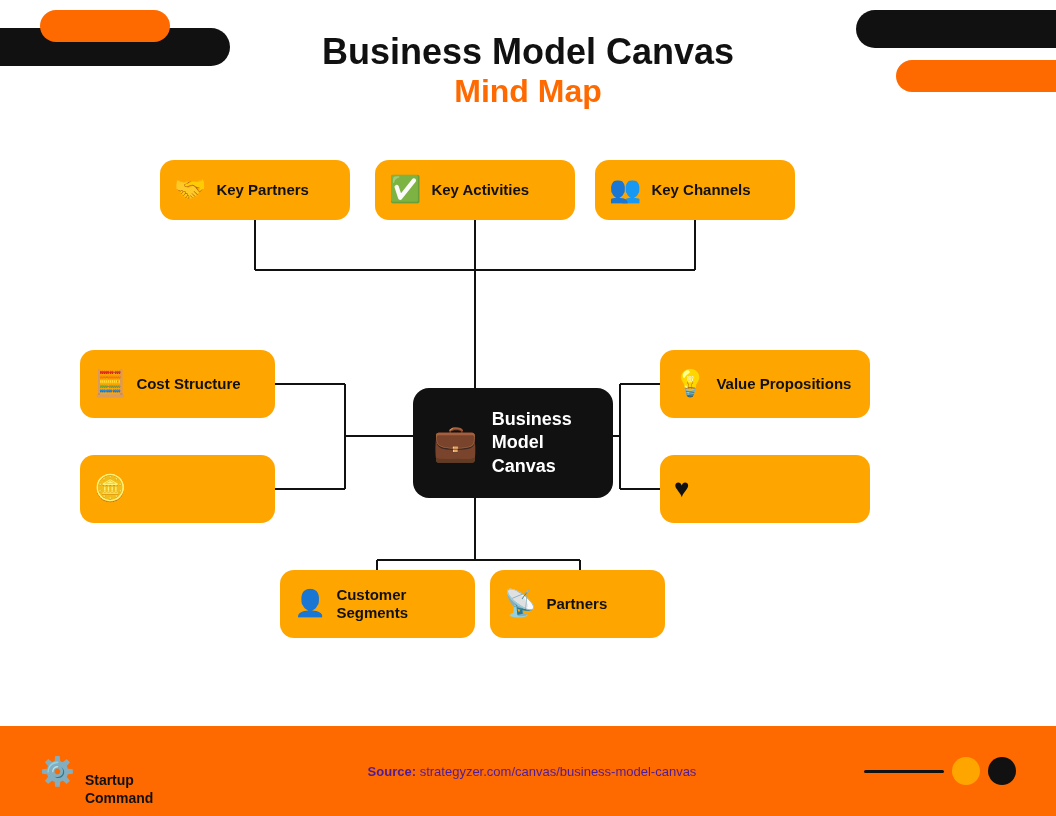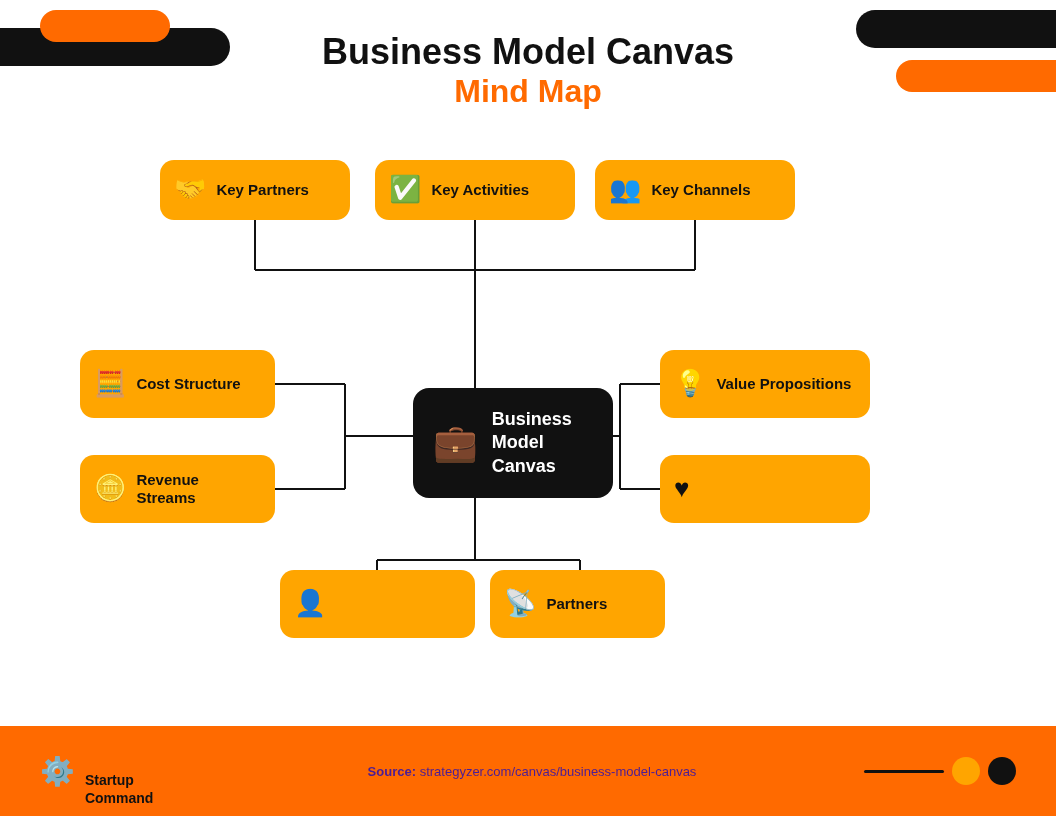--- a/index.html
+++ b/index.html
@@ -239,39 +239,39 @@
     <span>Key Channels</span>
   </div>
 
   <div class="node" style="left:30px; top:210px; width:195px; height:68px;">
     <span class="node-icon">🧮</span>
     <span>Cost Structure</span>
   </div>
 
   <div class="node" style="left:30px; top:315px; width:195px; height:68px;">
     <span class="node-icon">🪙</span>
-    <span>Revenue Streams</span>
   </div>
 
   <div class="node-center" style="left:363px; top:248px; width:200px; height:110px;">
     <span class="node-icon">💼</span>
     <span style="font-size:18px;">Business Model Canvas</span>
   </div>
 
   <div class="node" style="left:610px; top:210px; width:210px; height:68px;">
     <span class="node-icon">💡</span>
     <span>Value Propositions</span>
   </div>
 
   <div class="node" style="left:610px; top:315px; width:210px; height:68px;">
     <span class="node-icon">♥</span>
   </div>
 
   <div class="node" style="left:230px; top:430px; width:195px; height:68px;">
     <span class="node-icon">👤</span>
+    <span>Customer Segments</span>
   </div>
 
   <div class="node" style="left:440px; top:430px; width:175px; height:68px;">
     <span class="node-icon">📡</span>
     <span>Partners</span>
   </div>
 
 </div>
 
 <div class="footer">

